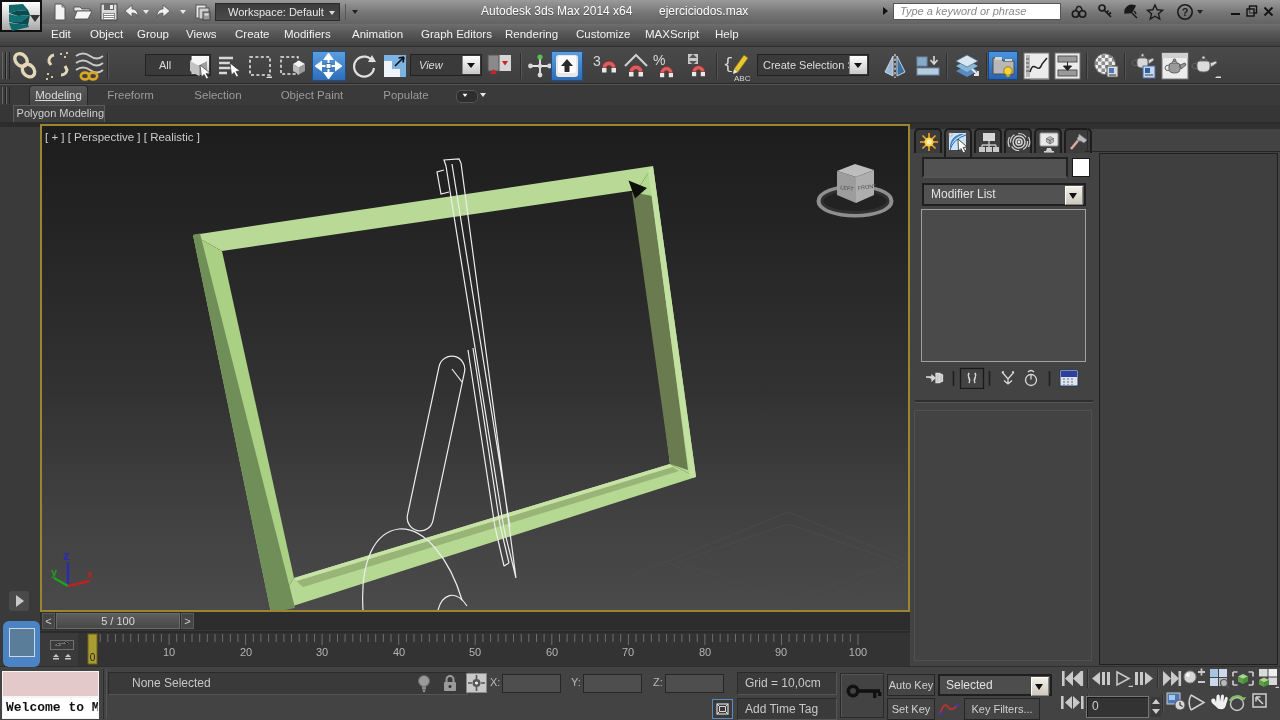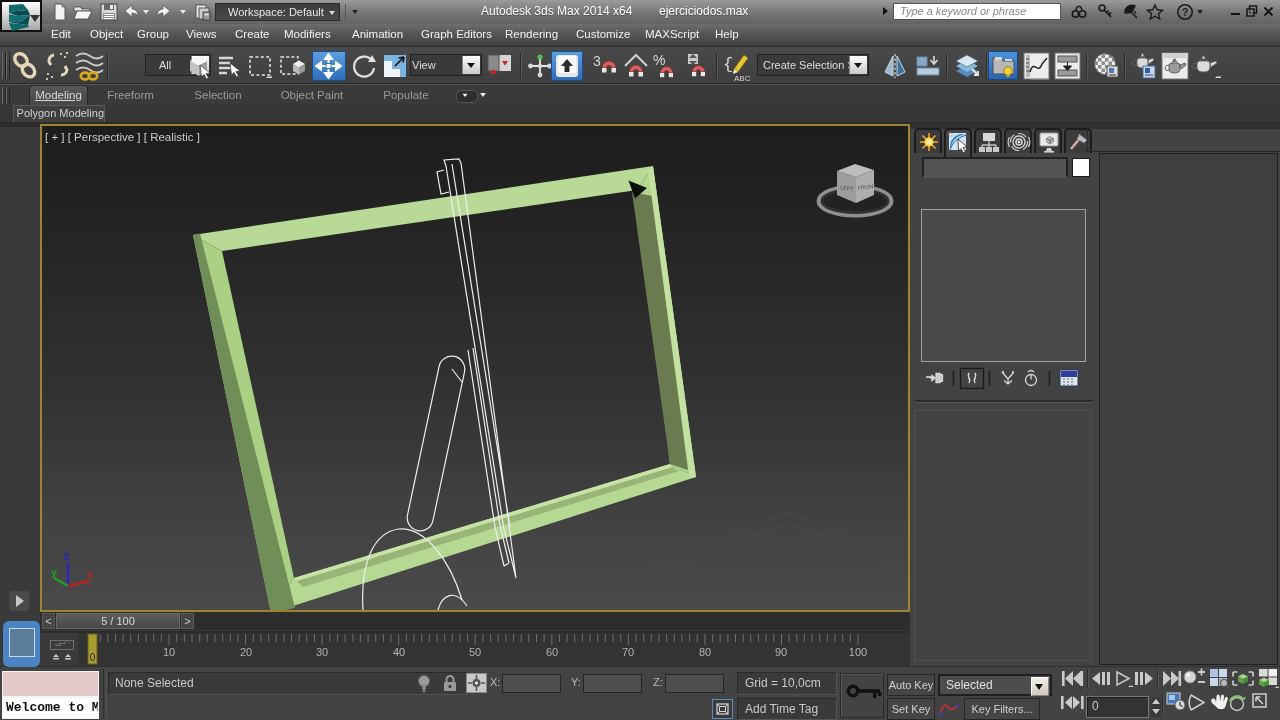--- a/index.html
+++ b/index.html
@@ -12,21 +12,21 @@
 #searchbox{left:893px;top:3px;width:168px;height:17px;background:#fff;border:1px solid #555;box-sizing:border-box;color:#888;font-style:italic;font-size:11px;line-height:15px;padding-left:6px;}
 
 #menubar{left:0;top:24px;width:1280px;height:22px;background:linear-gradient(#6e6e6e,#565656 45%,#3f3f3f);}
 .mi{top:4px;color:#f2f2f2;font-size:11.5px;}
 .caret{width:0;height:0;border:3.5px solid transparent;border-top:4.5px solid #e8e8e8;}
 
 #toolbar{left:0;top:46px;width:1280px;height:38px;background:linear-gradient(#4a4a4a,#3e3e3e);border-top:1px solid #2e2e2e;border-bottom:1px solid #2a2a2a;box-sizing:border-box;}
 .tsep{top:6px;width:1px;height:26px;background:#2e2e2e;border-right:1px solid #565656;}
 .tbtn-on{background:linear-gradient(#5a9fe0,#2f6db8);border:1px solid #1d4f8c;box-sizing:border-box;}
 #alldrop{left:112px;top:7px;width:66px;height:22px;background:#3a3a3a;border:1px solid #222;box-sizing:border-box;color:#ddd;font-size:11px;line-height:20px;padding-left:13px;margin-left:33px;}
-#viewdrop{left:410px;top:7px;width:72px;height:22px;background:#3a3a3a;border:1px solid #222;box-sizing:border-box;color:#ddd;font-size:11px;line-height:20px;padding-left:1px;}
+#viewdrop{left:410px;top:7px;width:72px;height:22px;background:#3a3a3a;border:1px solid #222;box-sizing:border-box;color:#ddd;font-size:11px;line-height:20px;padding-left:8px;font-style:italic;}
 #cssdrop{left:757px;top:7px;width:112px;height:22px;background:#3a3a3a;border:1px solid #222;box-sizing:border-box;color:#ddd;font-size:11px;line-height:20px;padding-left:5px;}
 .dbtn{position:absolute;right:1px;top:1px;width:17px;height:18px;background:linear-gradient(#fdfdfd,#c9c9c9);border-left:1px solid #888;}
 .dbtn:after{content:"";position:absolute;left:4px;top:7px;border:4px solid transparent;border-top:5px solid #111;}
 
 #ribbon{left:0;top:84px;width:1280px;height:21px;background:#3a3a3a;border-top:1px solid #555;box-sizing:border-box;}
 #ribbon2{left:0;top:105px;width:1280px;height:17px;background:#363636;}
 #gapline{left:0;top:122px;width:1280px;height:5px;background:#2c2c2c;}
 .rtab{top:1px;height:19px;color:#9b9b9b;font-size:11.5px;line-height:19px;text-align:center;}
 #rtab-act{left:29px;top:0px;width:59px;height:20px;background:linear-gradient(#585858,#474747);border:1px solid #272727;border-bottom:none;border-radius:4px 4px 0 0;color:#d8d8d8;font-size:11.5px;line-height:18px;text-align:center;box-sizing:border-box;text-decoration:underline;}
 #pmtab{left:13px;top:0px;width:92px;height:17px;background:#3f3f3f;border:1px solid #5a5a5a;border-bottom:none;color:#cfcfcf;font-size:11px;line-height:15px;text-align:right;box-sizing:border-box;}
@@ -530,20 +530,25 @@
           <path d="M9.5 7.5 L13 5.5 L16.5 7.5 L13 9.5 Z M9.5 7.5 L13 9.5 V13 L9.5 11 Z M13 9.5 L16.5 7.5 V11 L13 13 Z" fill="#b8b8b8" stroke="#666" stroke-width="0.6"></path>
           <path d="M10 17 h4 l1 3 h-6 z" fill="#cfcfcf"></path>
           <rect x="7" y="20" width="10" height="1.6" fill="#cfcfcf"></rect>
         </svg></div>
     <div class="cptab abs" style="left:154px"><svg width="24" height="22" viewBox="0 0 24 22">
           <path d="M4 18 L14 6" stroke="#d8a8a0" stroke-width="2.6"></path>
           <path d="M12 3 L20 9 L17 12 Q13 9 11 10 L10 7 Q12 6 12 3 Z" fill="#b8bcc2" stroke="#777" stroke-width="0.7"></path>
         </svg></div>
     <div class="abs" style="left:12px;top:33px;width:146px;height:21px;background:#525252;border:2px solid #222;border-bottom-color:#555;box-sizing:border-box"></div>
     <div class="abs" style="left:162px;top:34px;width:18px;height:19px;background:#fff;border:1px solid #1a1a1a;box-sizing:border-box"></div>
+    <div class="abs" style="left:12px;top:59px;width:164px;height:23px;background:#525252;border:2px solid #1f1f1f;box-sizing:border-box;color:#e2e2e2;font-size:12px;line-height:19px;padding-left:7px">Modifier List
+      <div class="abs" style="right:1px;top:1px;width:16px;height:17px;background:linear-gradient(#f2efe6,#cdc9bd);border:1px solid #888;border-top-color:#fff;border-left-color:#fff">
+          <div class="abs" style="left:3px;top:6px;border:4.5px solid transparent;border-top:6px solid #111"></div>
+        </div>
+    </div>
     <div class="abs" style="left:11px;top:85px;width:165px;height:153px;background:#4a4a4a;border:1px solid #a0a0a0;box-sizing:border-box"></div>
 
     <svg class="abs" style="left:14px;top:243px" width="166" height="22" viewBox="0 0 166 22">
       <g stroke="#d8d8d8" stroke-width="1.3" fill="none">
         <path d="M2 10 h6 l0 -1.5 l3 2.5 l-3 2.5 l0 -1.5" fill="#d8d8d8"></path>
         <path d="M12 6.5 h3.5 v9 h-3.5 z M15.5 6.5 l3 1.5 v6 l-3 1.5" fill="#c8c8c8"></path>
         <path d="M29.5 4 v15 M65.5 4 v15" stroke="#1f1f1f" stroke-width="1.6"></path>
         <rect x="36.5" y="1.5" width="23" height="20" fill="none" stroke="#1a1a1a"></rect>
         <path d="M45 6 q-1.5 2.5 0 5 q1.5 2.5 0 5 M51 6 q1.5 2.5 0 5 q-1.5 2.5 0 5" stroke-width="1.6"></path>
         <path d="M78 5 l6 7 l6 -7 M84 12 v5 M80 13.5 l4 3.5 l4 -3.5 M78 5 l2 0 M88 5 l2 0"></path>
@@ -561,21 +566,21 @@
     <div class="abs" style="left:4px;top:286px;width:178px;height:251px;border:1px solid #505050;box-sizing:border-box"></div>
   </div>
   <div id="rpanel2" class="abs"></div>
   <div class="abs" style="left:1085px;top:151px;width:195px;height:1px;background:#252525"></div>
   <div class="abs" style="left:1087px;top:128px;width:1px;height:23px;background:#2a2a2a"></div>
   <div id="status" class="abs">
 
     <div class="abs" style="left:2px;top:4px;width:97px;height:26px;background:#e3c9c9;border:1px solid #f5f5f5;box-sizing:border-box"></div>
     <div class="abs" style="left:2px;top:30px;width:97px;height:22px;background:#fff;border:1px solid #f5f5f5;box-sizing:border-box;color:#111;font-family:'Liberation Mono',monospace;font-size:13px;font-weight:bold;line-height:20px;padding-left:3px;overflow:hidden;white-space:nowrap">Welcome to M</div>
     <div class="abs" style="left:103px;top:2px;width:2px;height:50px;border-left:1px solid #2e2e2e;border-right:1px solid #555"></div>
-    <div class="sunk abs" style="left:108px;top:5px;width:360px;height:23px;color:#c8c8c8;font-size:12px;line-height:21px;padding-left:6px">None Selected</div>
+    <div class="sunk abs" style="left:108px;top:5px;width:360px;height:23px;color:#c8c8c8;font-size:12px;line-height:21px;padding-left:23px">None Selected</div>
     <svg class="abs" style="left:414px;top:6px" width="20" height="22" viewBox="0 0 20 22">
         <circle cx="10" cy="8" r="5.5" fill="#9a9a9a" stroke="#666"></circle>
         <path d="M8 13.5 h4 v3 h-4 z M8.5 17 h3 l-0.6 2.2 h-1.8 z" fill="#8a8a8a"></path>
       </svg>
     <svg class="abs" style="left:440px;top:6px" width="20" height="22" viewBox="0 0 20 22">
         <rect x="4" y="9" width="12" height="9" rx="1" fill="#9a9a9a"></rect>
         <path d="M6.5 9 V6.5 a3.5 3.5 0 0 1 7 0 V9" fill="none" stroke="#9a9a9a" stroke-width="2"></path>
         <circle cx="10" cy="13.5" r="1.5" fill="#333"></circle>
       </svg>
     <div class="abs" style="left:466px;top:6px;width:21px;height:20px;background:#c9c9c9;border:1px solid #888;box-sizing:border-box"><svg width="19" height="18" viewBox="0 0 19 18">

